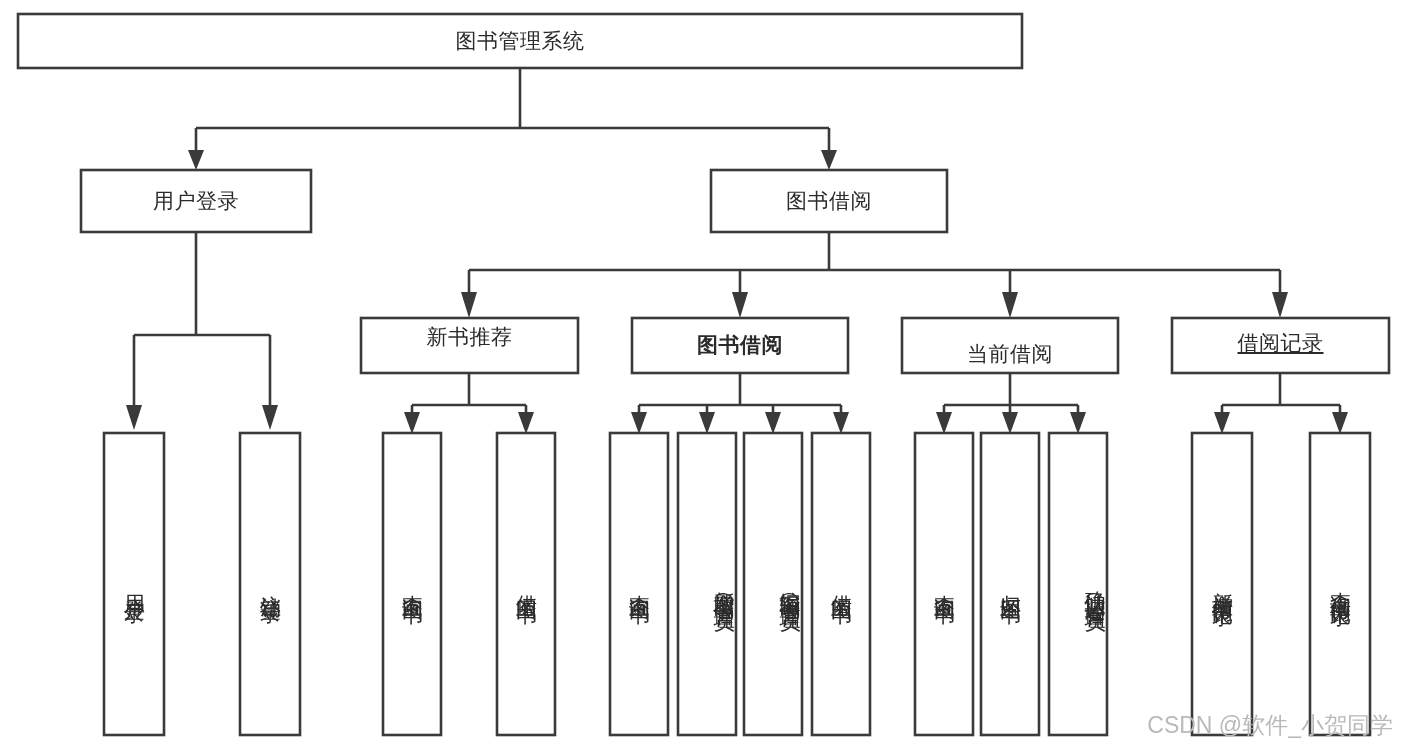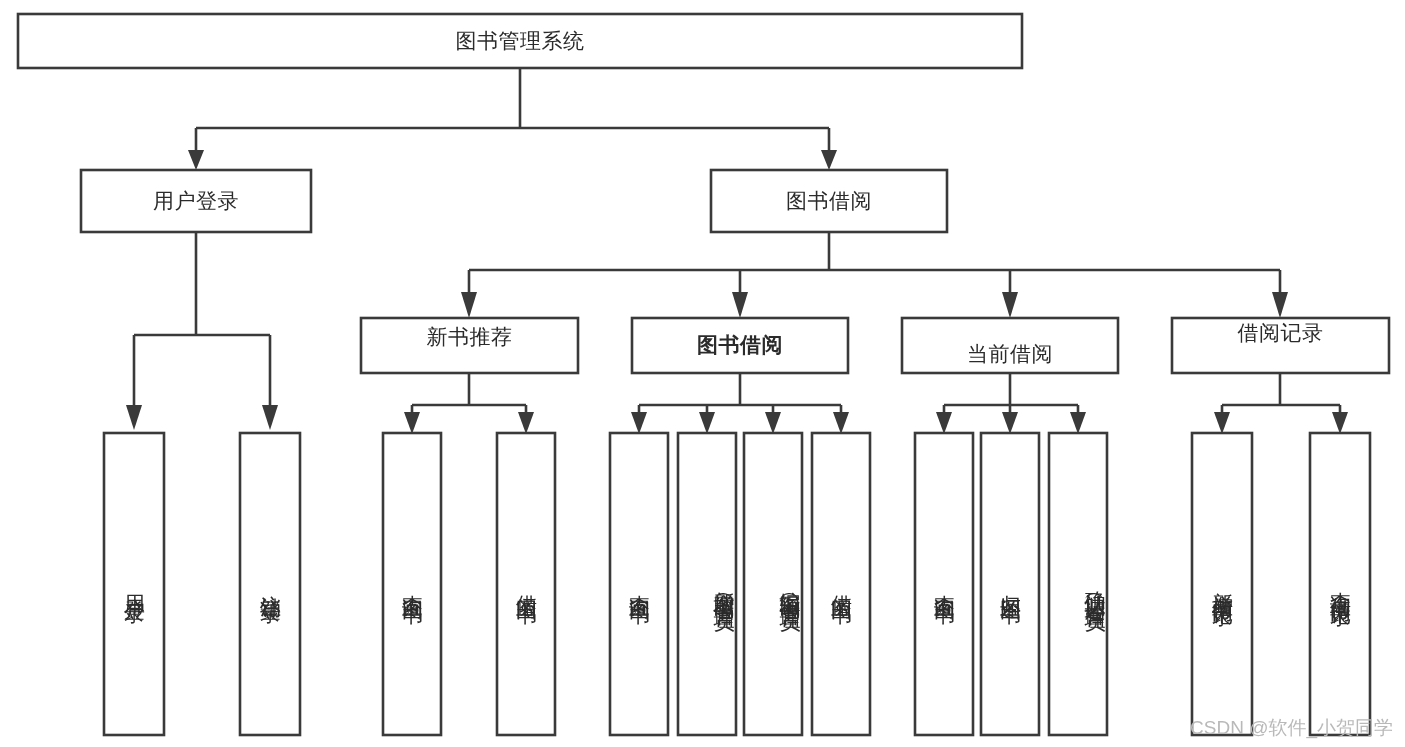--- a/index.html
+++ b/index.html
@@ -68,21 +68,21 @@
     box-sizing: border-box;
   }
   .node-label.vertical.centered {
     align-items: center;
     padding-top: 0;
   }
   .watermark {
     position: absolute;
     right: 12px;
     bottom: 6px;
-    font-size: 19px;
+    font-size: 23px;
     color: #b9b9b9;
     white-space: nowrap;
     pointer-events: none;
   }
 </style>
 </head>
 <body>
 
 <div id="diagram-root">
 
@@ -196,21 +196,21 @@
   </svg>
 
   <div class="node-label horizontal" style="left:18px; top:14px; width:1004px; height:54px;">图书管理系统</div>
 
   <div class="node-label horizontal" style="left:81px; top:170px; width:230px; height:62px;">用户登录</div>
   <div class="node-label horizontal" style="left:711px; top:170px; width:236px; height:62px;">图书借阅</div>
 
   <div class="node-label horizontal" style="left:361px; top:318px; width:217px; height:38px;font-family:Liberation Serif, serif;">新书推荐</div>
   <div class="node-label horizontal" style="left:632px; top:318px; width:216px; height:55px;font-weight:bold;">图书借阅</div>
   <div class="node-label horizontal" style="left:902px; top:318px; width:216px; height:72px;">当前借阅</div>
-  <div class="node-label horizontal" style="left:1172px; top:306px; width:217px; height:55px;">借阅记录</div>
+  <div class="node-label horizontal" style="left:1172px; top:316px; width:217px; height:55px;text-decoration:underline;">借阅记录</div>
 
   <div class="node-label vertical centered" style="left:104px; top:433px; width:60px; height:302px;">用户登录</div>
   <div class="node-label vertical centered" style="left:240px; top:433px; width:60px; height:302px;">注销登录</div>
 
   <div class="node-label vertical centered" style="left:383px; top:433px; width:58px; height:302px;">查询图书</div>
   <div class="node-label vertical centered" style="left:497px; top:433px; width:58px; height:302px;">借阅图书</div>
 
   <div class="node-label vertical centered" style="left:610px; top:433px; width:58px; height:302px;">查询图书</div>
   <div class="node-label vertical" style="left:678px; top:433px; width:58px; height:302px;">新增图书（管理员）</div>
   <div class="node-label vertical" style="left:744px; top:433px; width:58px; height:302px;">编辑图书（管理员）</div>

